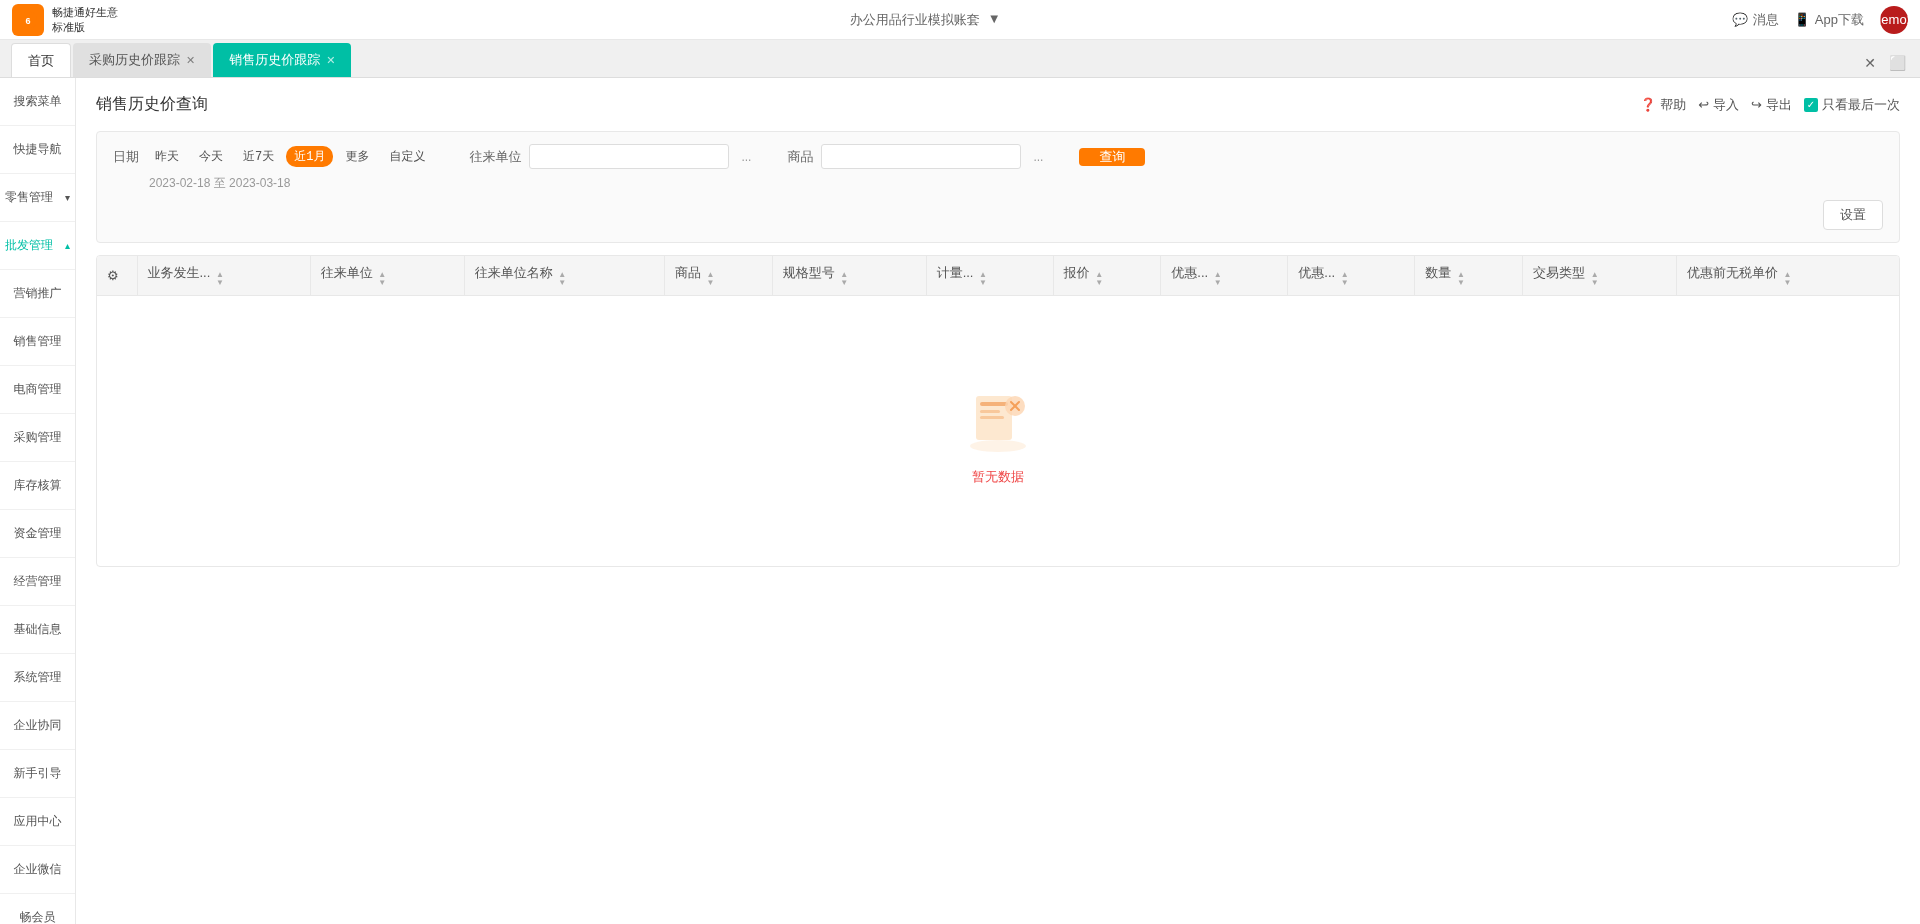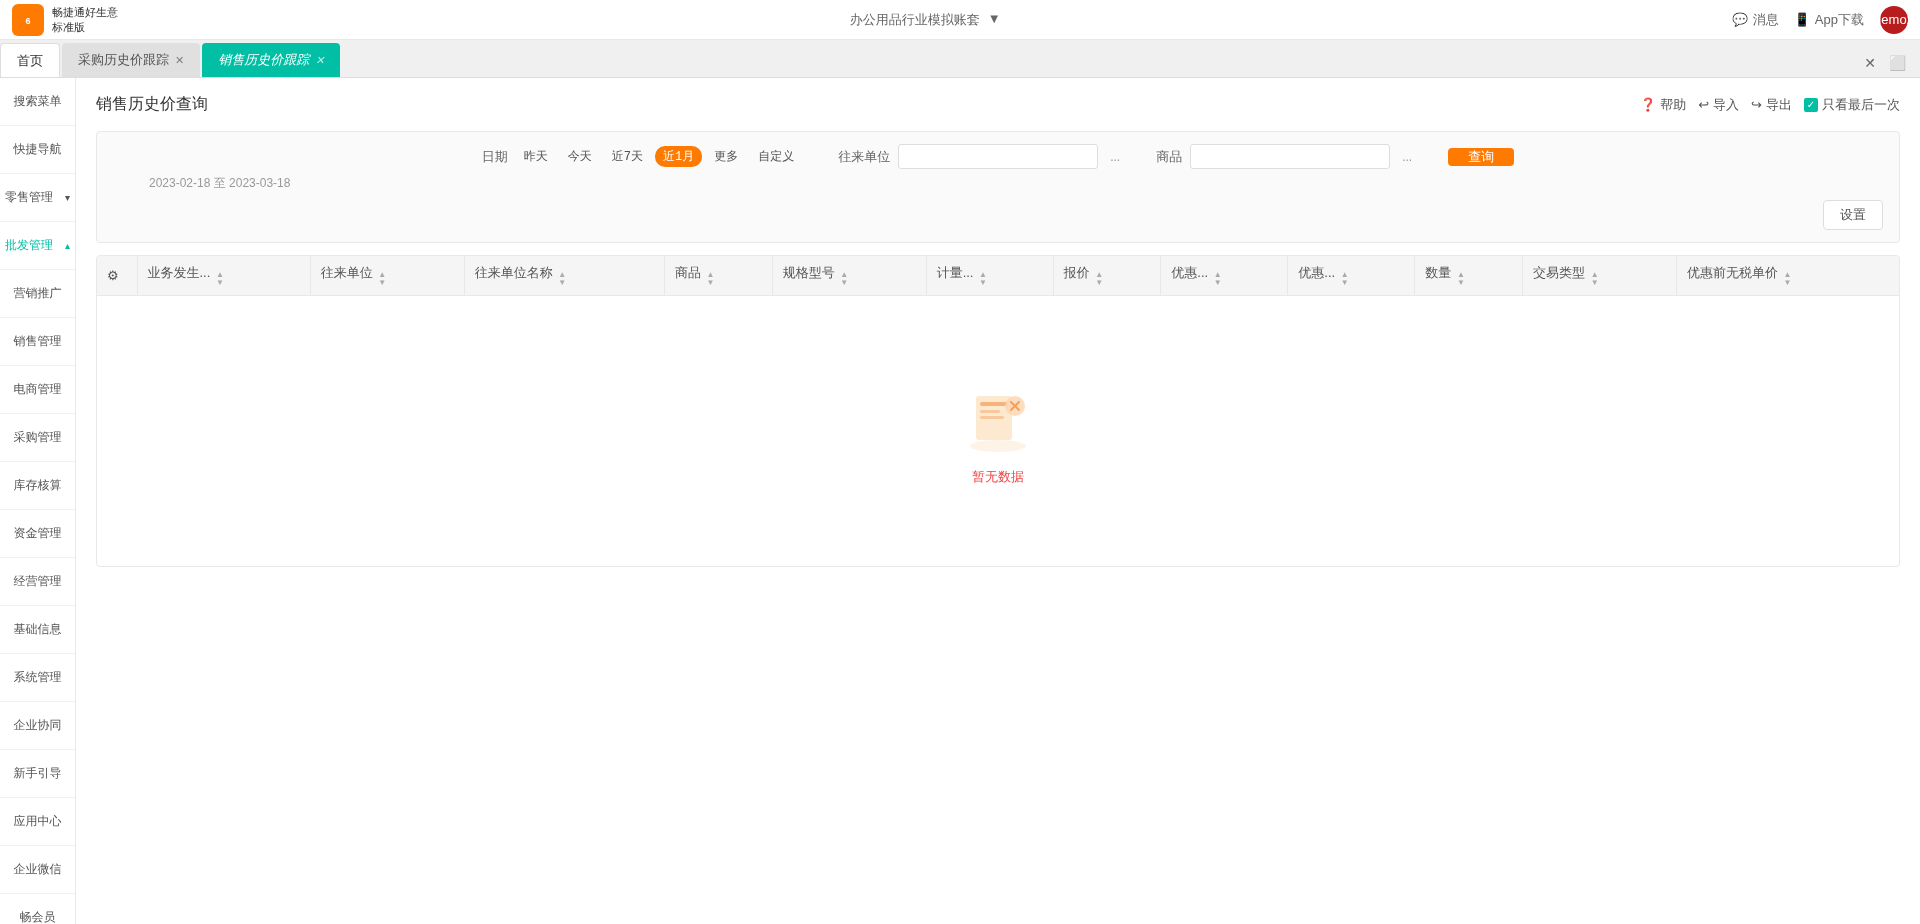--- a/index.html
+++ b/index.html
@@ -68,40 +68,39 @@
       color: white;
       font-size: 13px;
     }
 
     
     .tab-bar {
       height: 38px;
       background: #f0f0f0;
       display: flex;
       align-items: flex-end;
-      padding: 0 0 0 0;
+      padding: 0 0 0 11px;
       border-bottom: 1px solid #ddd;
     }
     .tab {
       height: 34px;
       padding: 0 16px;
       display: flex;
       align-items: center;
       gap: 6px;
       cursor: pointer;
       border-radius: 4px 4px 0 0;
       font-size: 13px;
       color: #555;
       background: #e0e0e0;
       margin-right: 2px;
     }
     .tab.active {
       background: #00bfa5;
       color: #fff;
-      font-style: italic;
     }
     .tab.home {
       background: #fff;
       color: #333;
       border: 1px solid #ddd;
       border-bottom: none;
     }
     .tab-close {
       font-size: 11px;
       opacity: 0.7;
@@ -233,21 +232,20 @@
       border-radius: 4px;
       padding: 12px 16px;
       margin-bottom: 12px;
       background: #fafafa;
     }
     .filter-row {
       display: flex;
       align-items: center;
       gap: 36px;
       flex-wrap: wrap;
-      justify-content: center;
     }
     .filter-group {
       display: flex;
       align-items: center;
       gap: 8px;
     }
     .filter-label {
       color: #666;
       font-size: 13px;
       white-space: nowrap;

